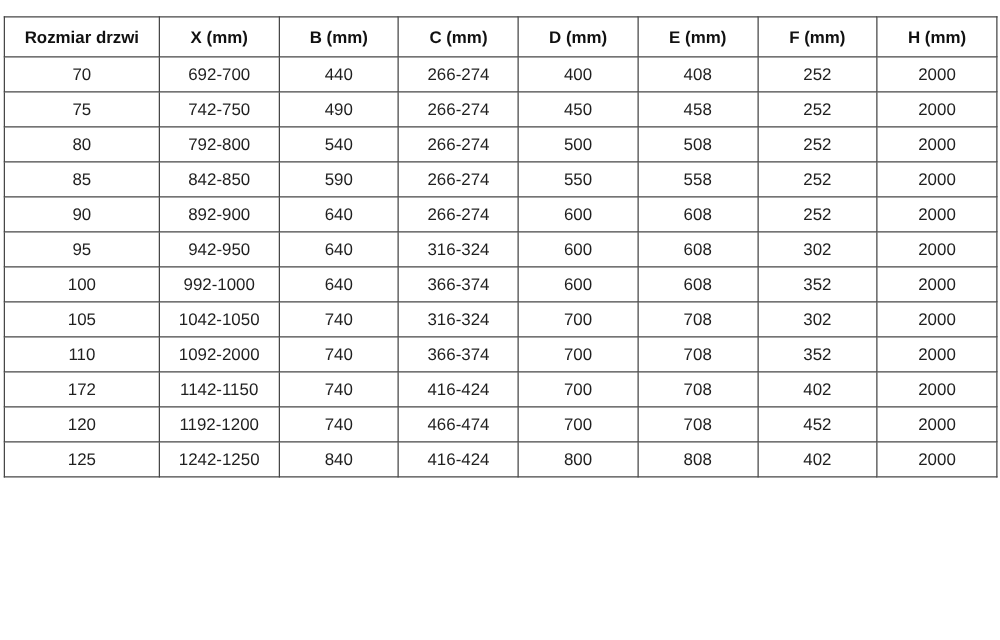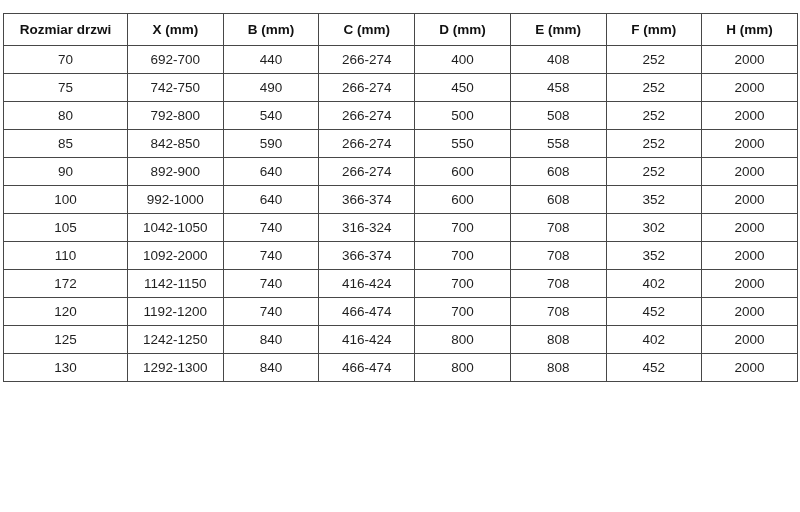--- a/index.html
+++ b/index.html
@@ -116,20 +116,30 @@
           <td>90</td>
           <td>892-900</td>
           <td>640</td>
           <td>266-274</td>
           <td>600</td>
           <td>608</td>
           <td>252</td>
           <td>2000</td>
         </tr>
         <tr>
+          <td>95</td>
+          <td>942-950</td>
+          <td>640</td>
+          <td>316-324</td>
+          <td>600</td>
+          <td>608</td>
+          <td>302</td>
+          <td>2000</td>
+        </tr>
+        <tr>
           <td>100</td>
           <td>992-1000</td>
           <td>640</td>
           <td>366-374</td>
           <td>600</td>
           <td>608</td>
           <td>352</td>
           <td>2000</td>
         </tr>
         <tr>
@@ -175,25 +185,15 @@
         <tr>
           <td>125</td>
           <td>1242-1250</td>
           <td>840</td>
           <td>416-424</td>
           <td>800</td>
           <td>808</td>
           <td>402</td>
           <td>2000</td>
         </tr>
-        <tr>
-          <td>130</td>
-          <td>1292-1300</td>
-          <td>840</td>
-          <td>466-474</td>
-          <td>800</td>
-          <td>808</td>
-          <td>452</td>
-          <td>2000</td>
-        </tr>
       </tbody>
   </table>
 </div>
 
 </body></html>

